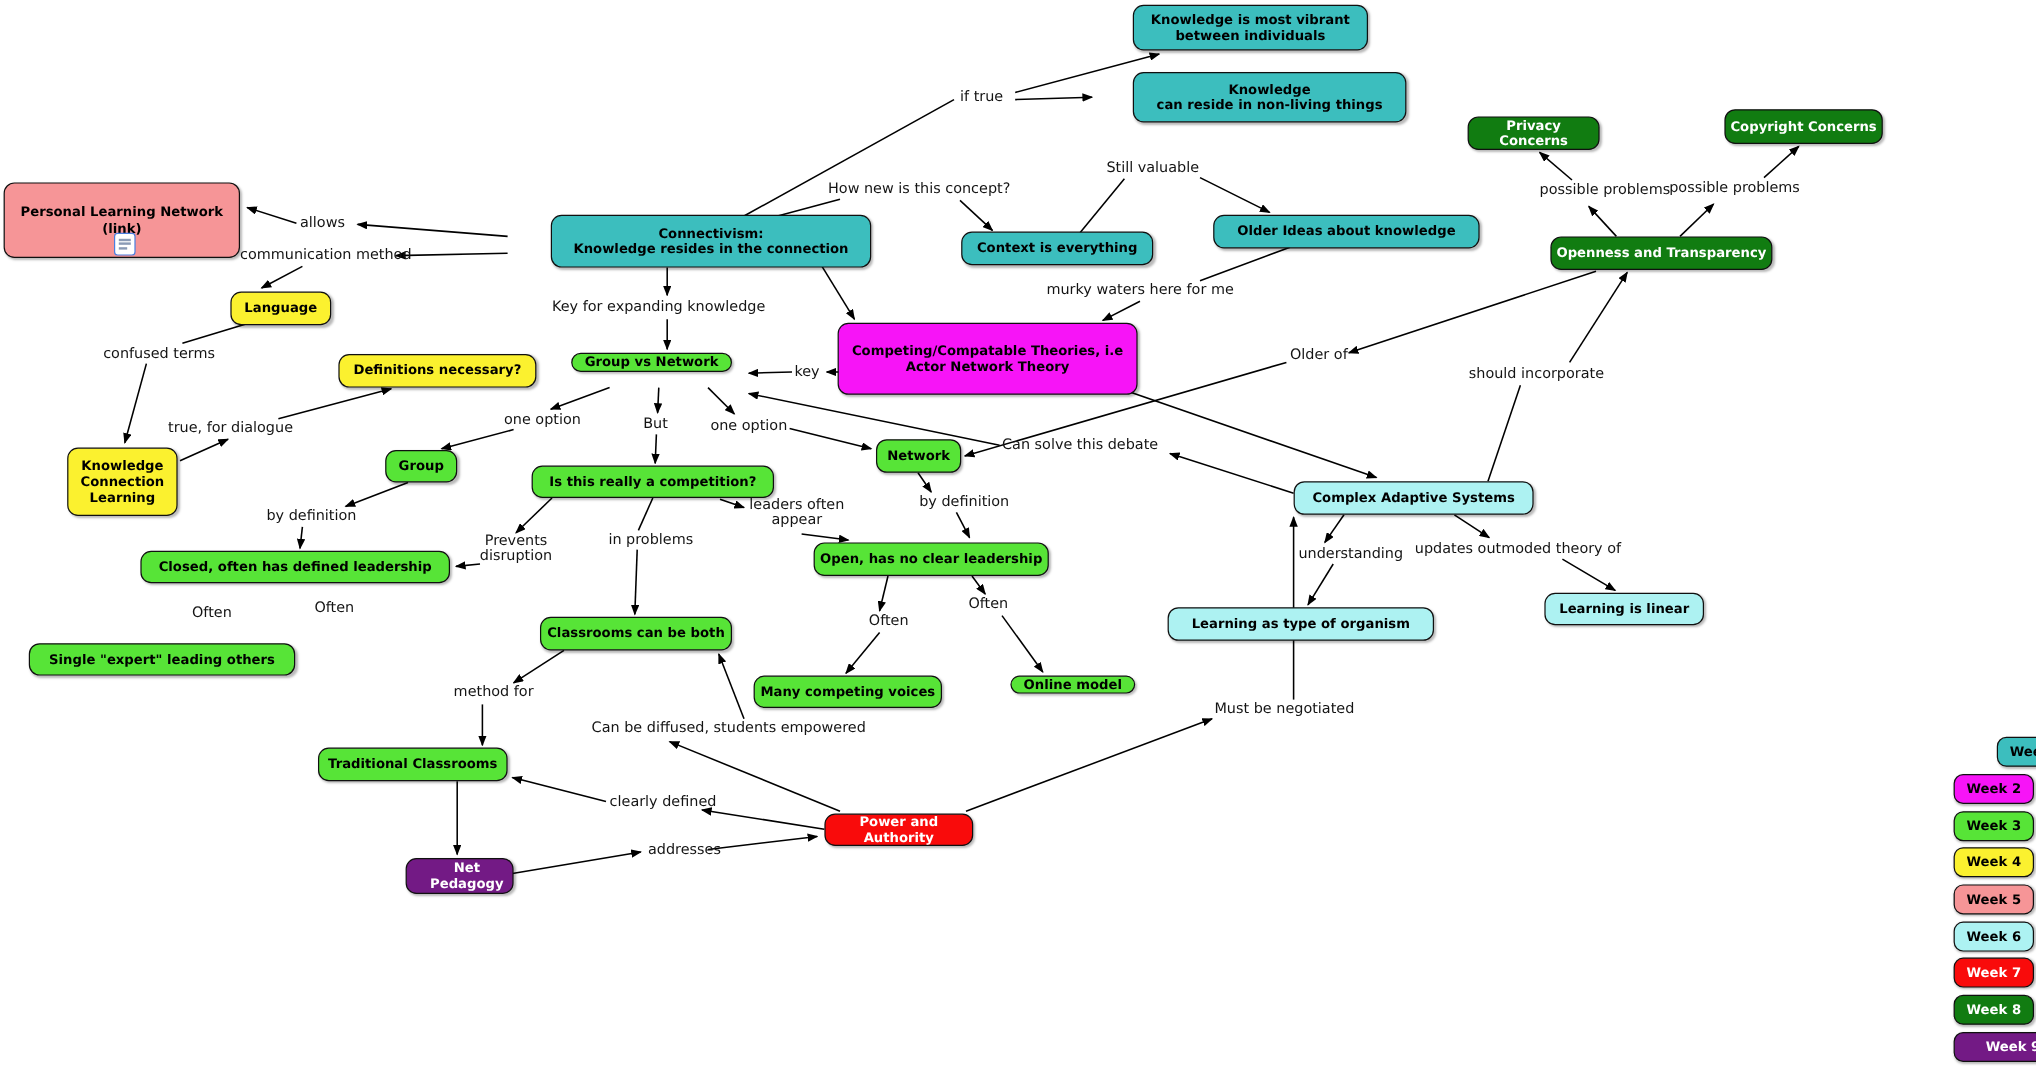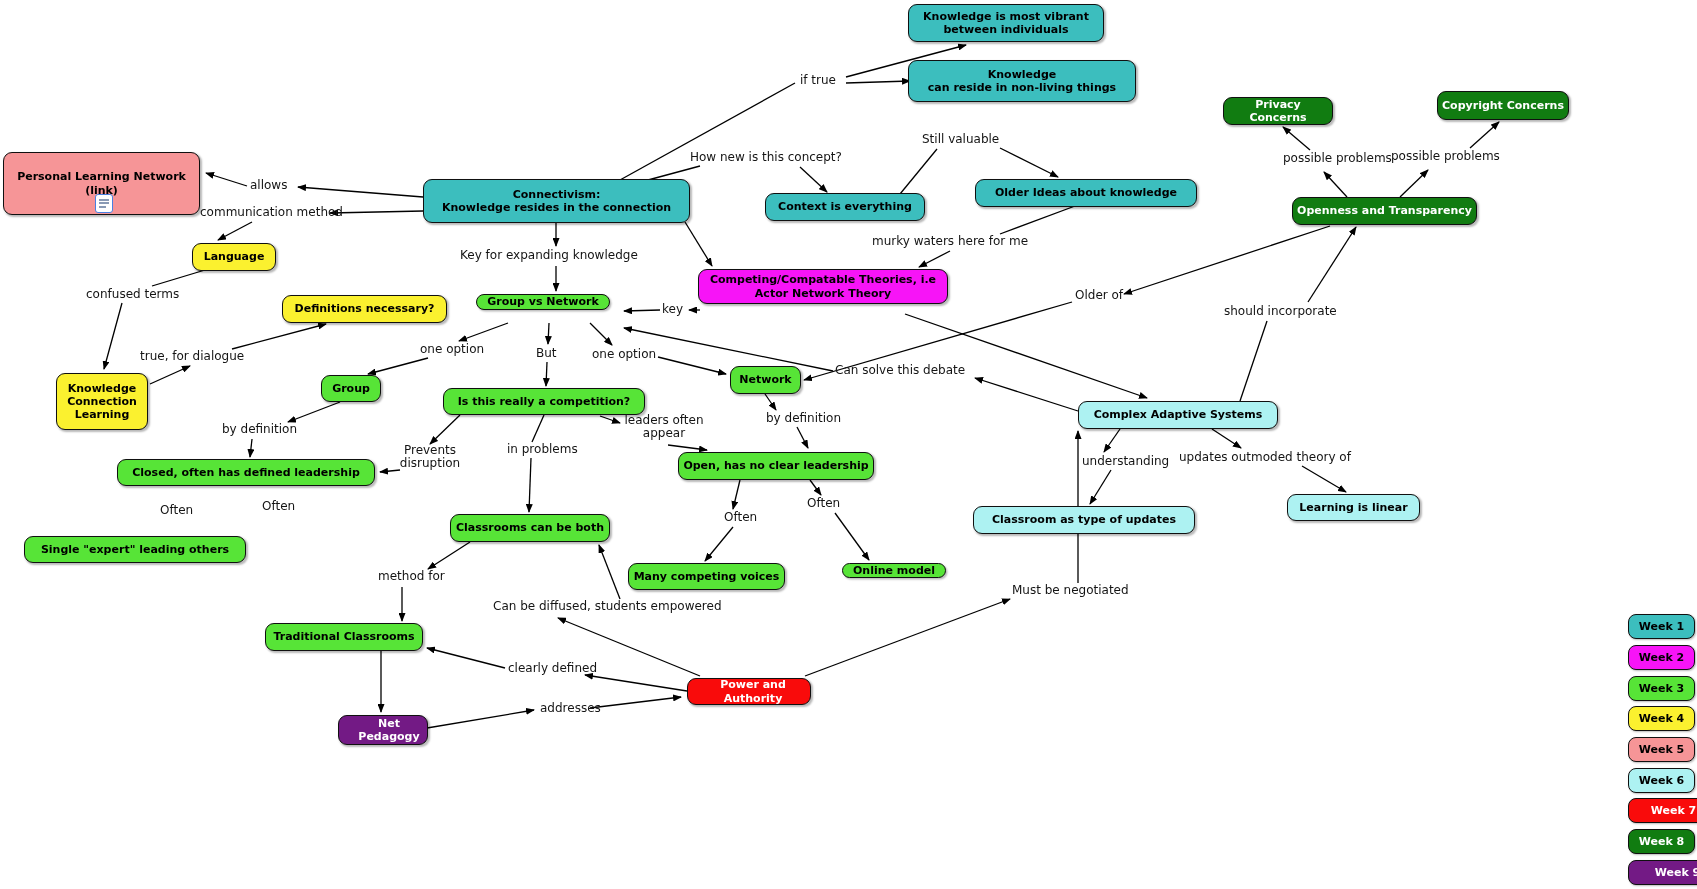--- a/index.html
+++ b/index.html
@@ -4,27 +4,27 @@
 <style>
   html,body{margin:0;padding:0;background:#ffffff;}
   #canvas{position:relative;width:1697px;height:889px;background:#ffffff;overflow:hidden;
           font-family:"DejaVu Sans","Liberation Sans",sans-serif;}
   #edges{position:absolute;left:0;top:0;width:1697px;height:889px;}
   #edges line{stroke:#000;stroke-width:1.3;}
   .node{position:absolute;box-sizing:border-box;display:flex;align-items:center;justify-content:center;
         text-align:center;border:1.6px solid #101010;border-radius:9px;font-weight:bold;font-size:11px;
         line-height:1.2;white-space:pre-line;padding:2px 4px;color:#000;
         box-shadow:1.5px 1.5px 2px rgba(0,0,0,.28);}
-  .c-teal{background:#3CBEBE;}
+  .c-teal{background:#3CBEBE;margin-left:36px;}
   .c-magenta{background:#F714F7;}
   .c-green{background:#57E437;}
   .c-yellow{background:#FBF12F;}
   .c-salmon{background:#F69597;}
   .c-cyan{background:#ADF2F2;}
-  .c-red{background:#F90B0B;color:#fff;padding-left:12px;}
+  .c-red{background:#F90B0B;color:#fff;}
   .c-dgreen{background:#117C11;color:#fff;}
   .c-purple{background:#731A85;color:#fff;padding-left:16px;}
   .elabel{position:absolute;font-size:12px;color:#141414;white-space:pre-line;line-height:1.1;}
   .elabel.center{text-align:center;}
   .chip{position:absolute;left:1628px;width:65px;height:23px;border:1.5px solid #101010;border-radius:8px;
         display:flex;align-items:center;justify-content:center;font-size:11px;font-weight:bold;
         box-shadow:1px 1px 2px rgba(0,0,0,.28);}
   #pln-icon{position:absolute;left:95px;top:194px;width:18px;height:19px;background:#fff;
         border:1.5px solid #4a7fe0;border-radius:3px;box-sizing:border-box;padding:2px 2px;cursor:pointer;}
   #pln-icon .bar{height:2px;background:#8a9ab5;margin:1.5px 1px;}
@@ -115,42 +115,42 @@
 between individuals</span></div>
   <div class="node c-teal" style="left:908px;top:60px;width:228px;height:42px"><span>Knowledge
 can reside in non-living things</span></div>
   <div class="node c-teal" style="left:423px;top:179px;width:267px;height:44px"><span>Connectivism:
 Knowledge resides in the connection</span></div>
   <div class="node c-teal" style="left:765px;top:193px;width:160px;height:28px"><span>Context is everything</span></div>
   <div class="node c-teal" style="left:975px;top:179px;width:222px;height:28px"><span>Older Ideas about knowledge</span></div>
   <div class="node c-dgreen" style="left:1223px;top:97px;width:110px;height:28px"><span>Privacy Concerns</span></div>
   <div class="node c-dgreen" style="left:1437px;top:91px;width:132px;height:29px"><span>Copyright Concerns</span></div>
   <div class="node c-dgreen" style="left:1292px;top:197px;width:185px;height:28px"><span>Openness and Transparency</span></div>
-  <div class="node c-magenta" style="left:698px;top:269px;width:250px;height:35px"><span>Competing/Compatable Theories, i.e
+  <div class="node c-magenta" style="left:698px;top:269px;width:250px;height:60px"><span>Competing/Compatable Theories, i.e
 Actor Network Theory</span></div>
   <div class="node c-salmon" style="left:3px;top:152px;width:197px;height:63px"><span>Personal Learning Network
 (link)</span></div>
   <div class="node c-yellow" style="left:192px;top:243px;width:84px;height:28px"><span>Language</span></div>
   <div class="node c-yellow" style="left:282px;top:295px;width:165px;height:28px"><span>Definitions necessary?</span></div>
   <div class="node c-yellow" style="left:56px;top:373px;width:92px;height:57px"><span>Knowledge
 Connection
 Learning</span></div>
   <div class="node c-green" style="left:476px;top:294px;width:134px;height:16px"><span>Group vs Network</span></div>
   <div class="node c-green" style="left:321px;top:375px;width:60px;height:27px"><span>Group</span></div>
   <div class="node c-green" style="left:443px;top:388px;width:202px;height:27px"><span>Is this really a competition?</span></div>
   <div class="node c-green" style="left:730px;top:366px;width:71px;height:28px"><span>Network</span></div>
   <div class="node c-green" style="left:117px;top:459px;width:258px;height:27px"><span>Closed, often has defined leadership</span></div>
   <div class="node c-green" style="left:24px;top:536px;width:222px;height:27px"><span>Single "expert" leading others</span></div>
   <div class="node c-green" style="left:678px;top:452px;width:196px;height:28px"><span>Open, has no clear leadership</span></div>
   <div class="node c-green" style="left:450px;top:514px;width:160px;height:28px"><span>Classrooms can be both</span></div>
   <div class="node c-green" style="left:628px;top:563px;width:157px;height:27px"><span>Many competing voices</span></div>
   <div class="node c-green" style="left:842px;top:563px;width:104px;height:15px"><span>Online model</span></div>
   <div class="node c-green" style="left:265px;top:623px;width:158px;height:28px"><span>Traditional Classrooms</span></div>
   <div class="node c-cyan" style="left:1078px;top:401px;width:200px;height:28px"><span>Complex Adaptive Systems</span></div>
-  <div class="node c-cyan" style="left:973px;top:506px;width:222px;height:28px"><span>Classroom as type of updates</span></div>
+  <div class="node c-cyan" style="left:973px;top:506px;width:222px;height:28px"><span>Learning as type of organism</span></div>
   <div class="node c-cyan" style="left:1287px;top:494px;width:133px;height:27px"><span>Learning is linear</span></div>
   <div class="node c-red" style="left:687px;top:678px;width:124px;height:27px"><span>Power and Authority</span></div>
   <div class="node c-purple" style="left:338px;top:715px;width:90px;height:30px"><span>Net Pedagogy</span></div>
 
   <div id="pln-icon">
     <div class="bar"></div>
     <div class="bar"></div>
     <div class="bar short"></div>
   </div>
 

